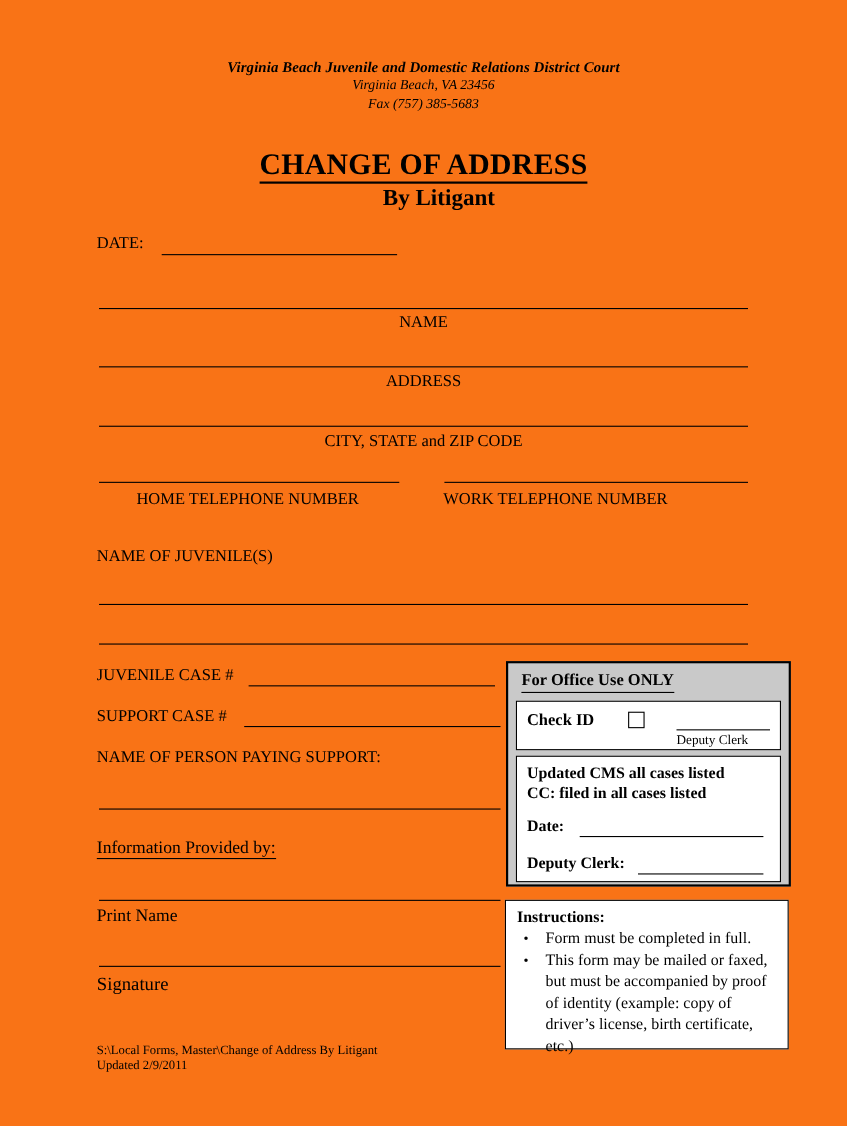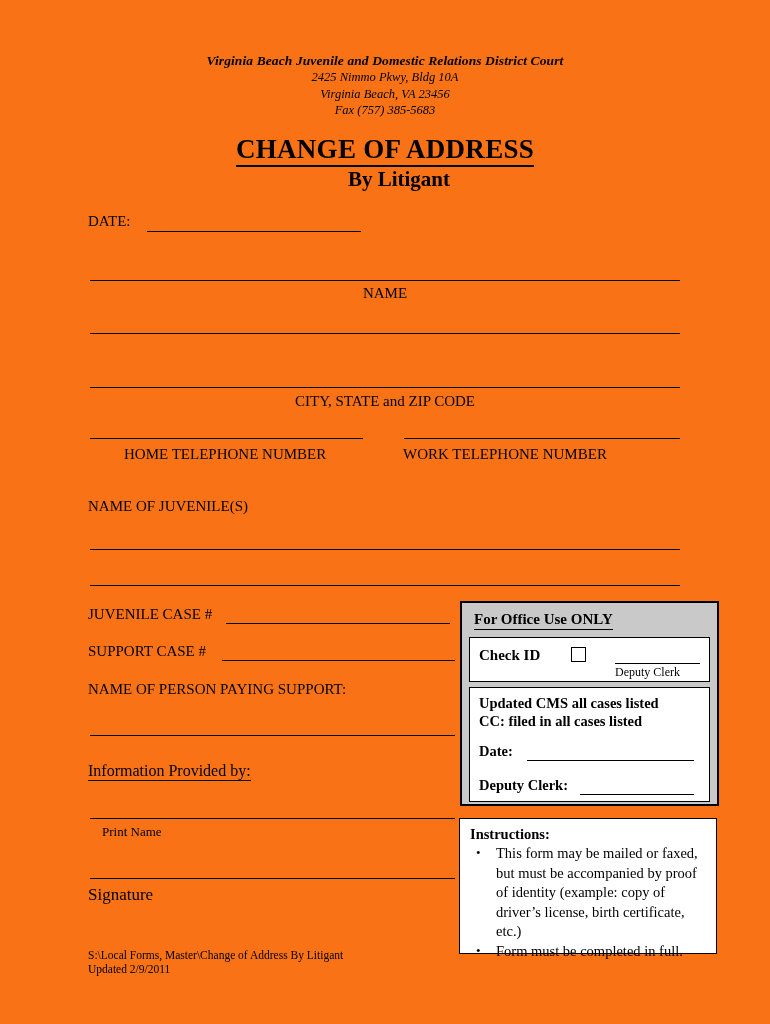--- a/index.html
+++ b/index.html
@@ -115,21 +115,21 @@
   #juvenile-case-label { left: 88px; top: 606px; }
   #juvenile-case-rule  { left: 226px; top: 623px; width: 224px; }
   #support-case-label  { left: 88px; top: 643px; }
   #support-case-rule   { left: 222px; top: 660px; width: 233px; }
   #paying-support-label { left: 88px; top: 681px; }
   #paying-support-rule  { left: 90px; top: 735px; width: 365px; }
 
   
   #info-provided-label { left: 88px; top: 762px; font-size: 16px; }
   #print-name-rule  { left: 90px; top: 818px; width: 365px; }
-  #print-name-label { left: 88px; top: 824px; font-size: 13px; margin-left: 14px; }
+  #print-name-label { left: 88px; top: 824px; font-size: 16px; }
   #signature-rule   { left: 90px; top: 878px; width: 365px; }
   #signature-label  { left: 88px; top: 885px; font-size: 17px; }
 
   
   #office-box {
     position: absolute;
     left: 460px;
     top: 601px;
     width: 259px;
     height: 205px;
@@ -275,35 +275,35 @@
     line-height: 14px;
   }
 </style>
 </head>
 <body>
 
 <div id="page">
 
   <div class="court-header">
     <div class="court-name">Virginia Beach Juvenile and Domestic Relations District Court</div>
-    <div class="court-line">2425 Nimmo Pkwy, Bldg 10A</div>
     <div class="court-line">Virginia Beach, VA 23456</div>
     <div class="court-line">Fax (757) 385-5683</div>
   </div>
 
   <div class="form-title"><span>CHANGE OF ADDRESS</span></div>
   <div class="form-subtitle">By Litigant</div>
 
   <div class="lbl" id="date-label">DATE:</div>
   <div class="rule" id="date-rule"></div>
 
   <div class="rule" id="name-rule"></div>
   <div class="caption-center" id="name-caption">NAME</div>
 
   <div class="rule" id="address-rule"></div>
+  <div class="caption-center" id="address-caption">ADDRESS</div>
 
   <div class="rule" id="city-rule"></div>
   <div class="caption-center" id="city-caption">CITY, STATE and ZIP CODE</div>
 
   <div class="rule" id="home-phone-rule"></div>
   <div class="lbl" id="home-phone-label">HOME TELEPHONE NUMBER</div>
   <div class="rule" id="work-phone-rule"></div>
   <div class="lbl" id="work-phone-label">WORK TELEPHONE NUMBER</div>
 
   <div class="lbl" id="juvenile-names-label">NAME OF JUVENILE(S)</div>
@@ -339,22 +339,22 @@
       <div class="cms-line" id="office-date-label">Date:</div>
       <div id="office-date-rule"></div>
       <div class="cms-line" id="office-deputy-label">Deputy Clerk:</div>
       <div id="office-deputy-rule"></div>
     </div>
   </div>
 
   <div id="instructions-box">
     <div id="instructions-title">Instructions:</div>
     <ul id="instructions-list">
+      <li>Form must be completed in full.</li>
       <li>This form may be mailed or faxed, but must be accompanied by proof of identity (example: copy of driver’s license, birth certificate, etc.)</li>
-      <li>Form must be completed in full.</li>
     </ul>
   </div>
 
   <div id="footer">
     <div>S:\Local Forms, Master\Change of Address By Litigant</div>
     <div>Updated 2/9/2011</div>
   </div>
 
 </div>
 

